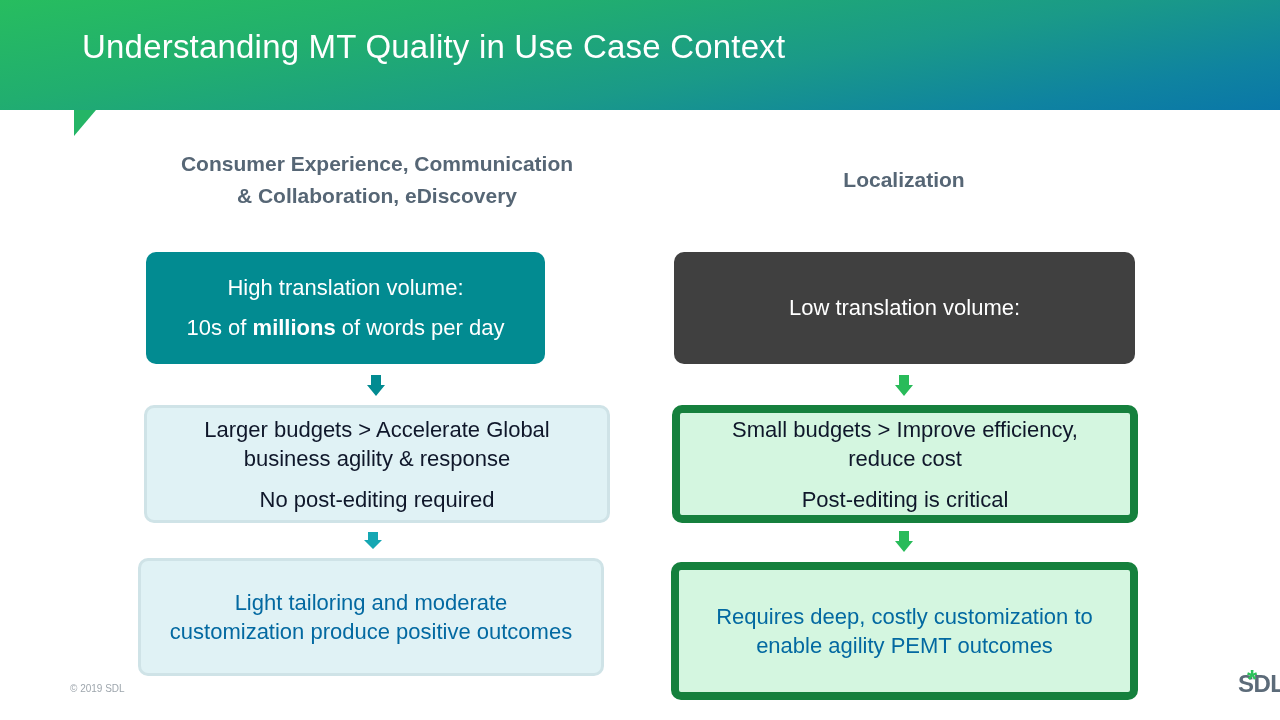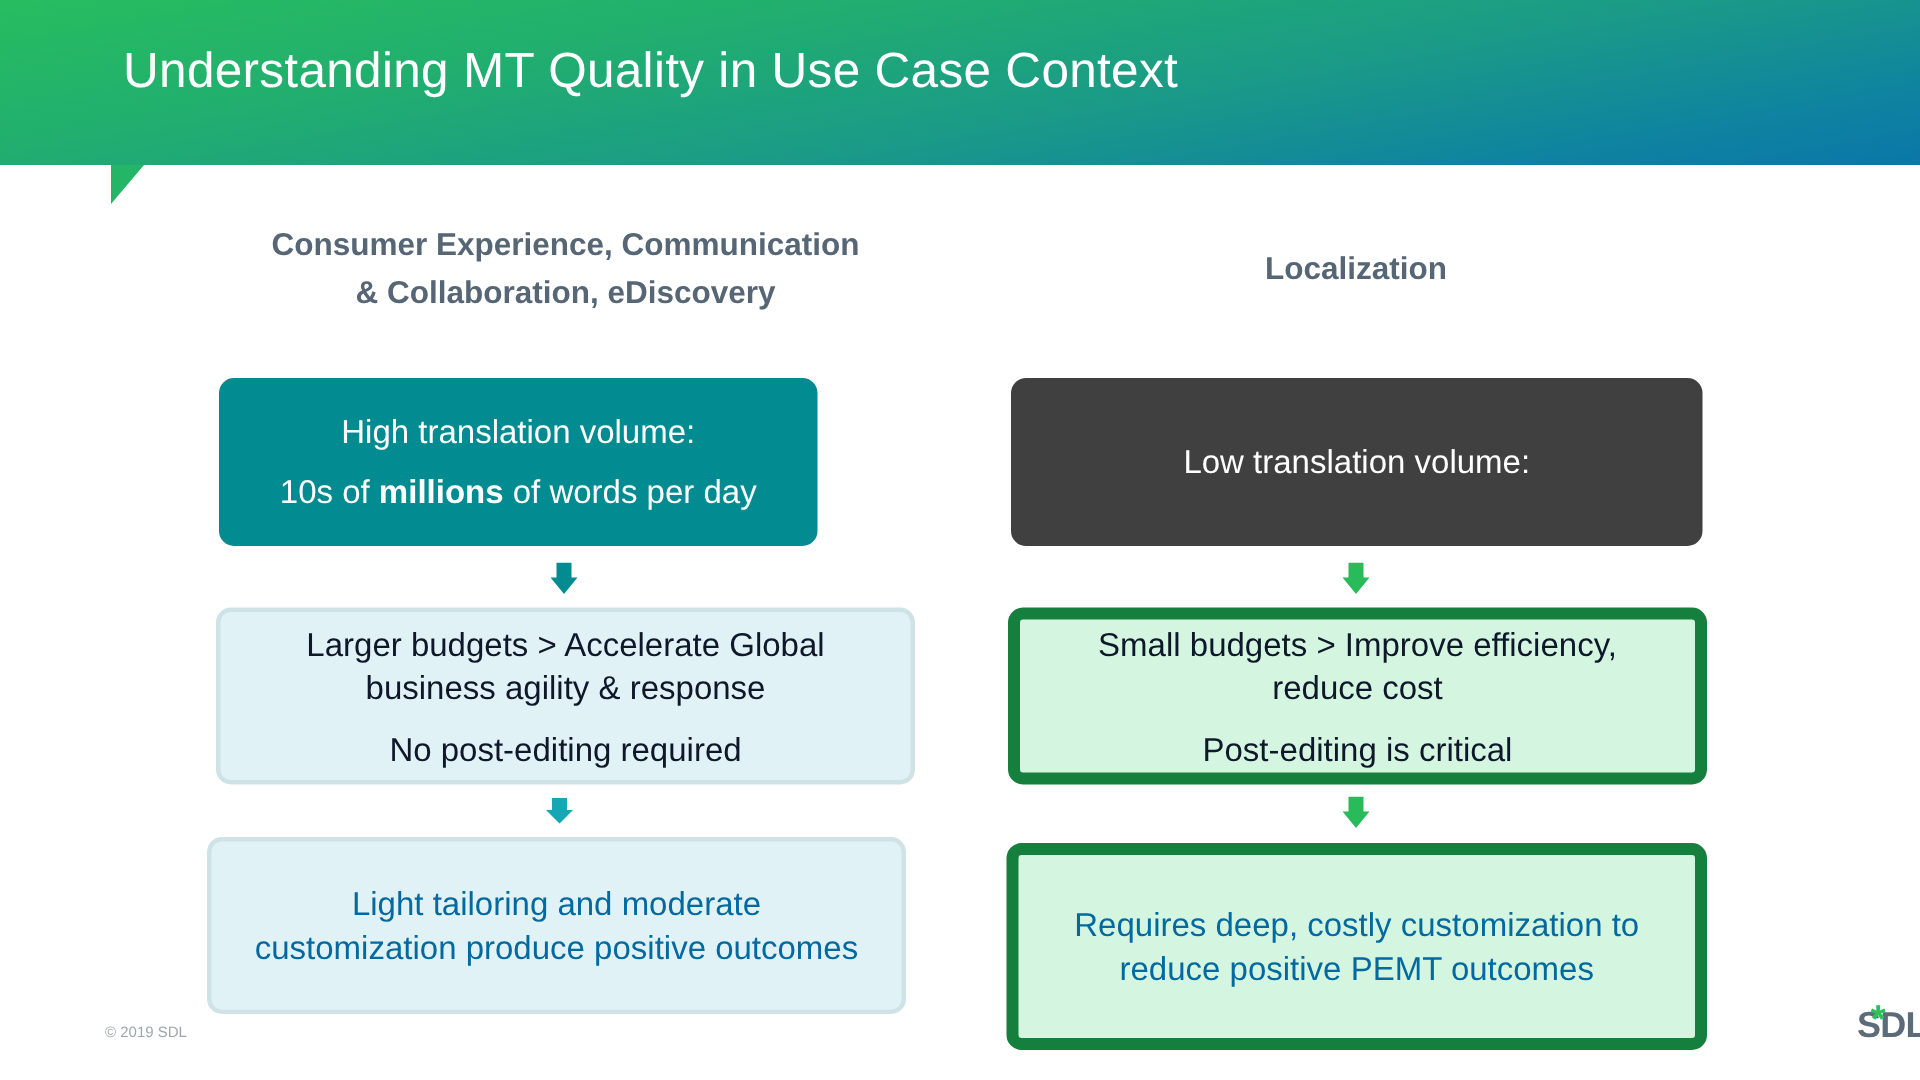--- a/index.html
+++ b/index.html
@@ -108,18 +108,18 @@
   <div>reduce cost</div>
   <div class="bold">Post-editing is critical</div>
 </div>
 
 <svg class="arrow" style="left:895px; top:531px;" viewBox="0 0 18 22">
   <polygon points="4,0 14,0 14,10 18,10 9,21 0,10 4,10" fill="#29bb5a"></polygon>
 </svg>
 
 <div class="box box-bot box-light-green" style="left:671px; top:562px; width:467px; height:138px;">
   <div>Requires deep, costly customization to</div>
-  <div>reduce positive PEMT outcomes</div>
+  <div>enable agility PEMT outcomes</div>
 </div>
 
 <div class="footer-copy">© 2019 SDL</div>
 <div class="logo">SDL</div>
 <div class="logo-star">*</div>
 
 </body></html>

